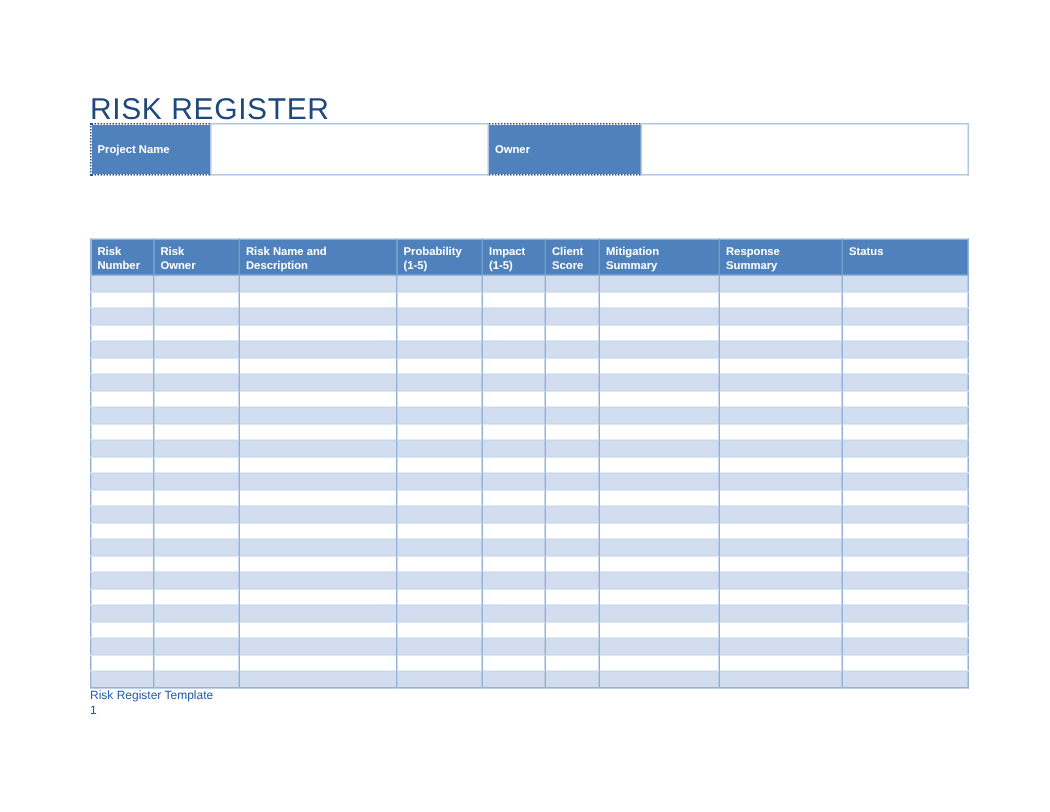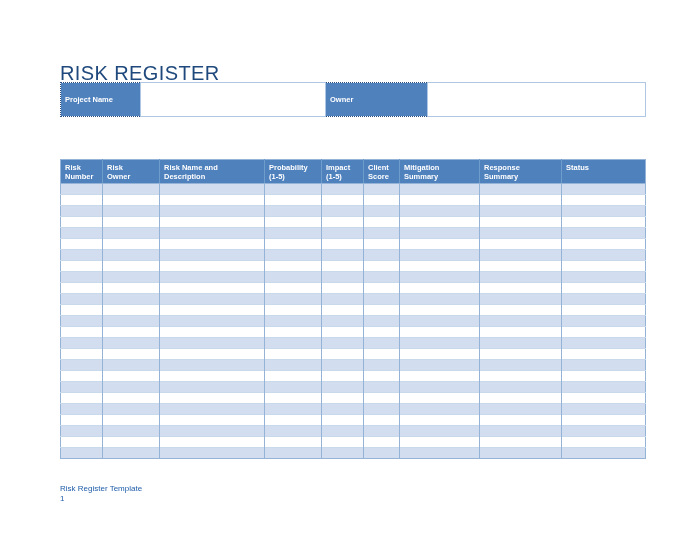--- a/index.html
+++ b/index.html
@@ -80,21 +80,21 @@
     border-left: 1px solid #95B3D7;
     border-top: 1px solid #C9D9EC;
   }
   table.risk tbody td:first-child { border-left: none; }
   table.risk tbody tr.band td { background: #D2DEEF; }
   table.risk tbody tr:first-child td { border-top: none; }
 
   
   .footer {
     position: absolute;
-    left: 60px; top: 484px;
+    left: 60px; top: 459px;
     width: 577px;
     font-size: 8px;
     line-height: 10px;
     color: #1F5CA9;
     display: flex;
     justify-content: space-between;
     flex-direction: column;
   }
 </style>
 </head>

